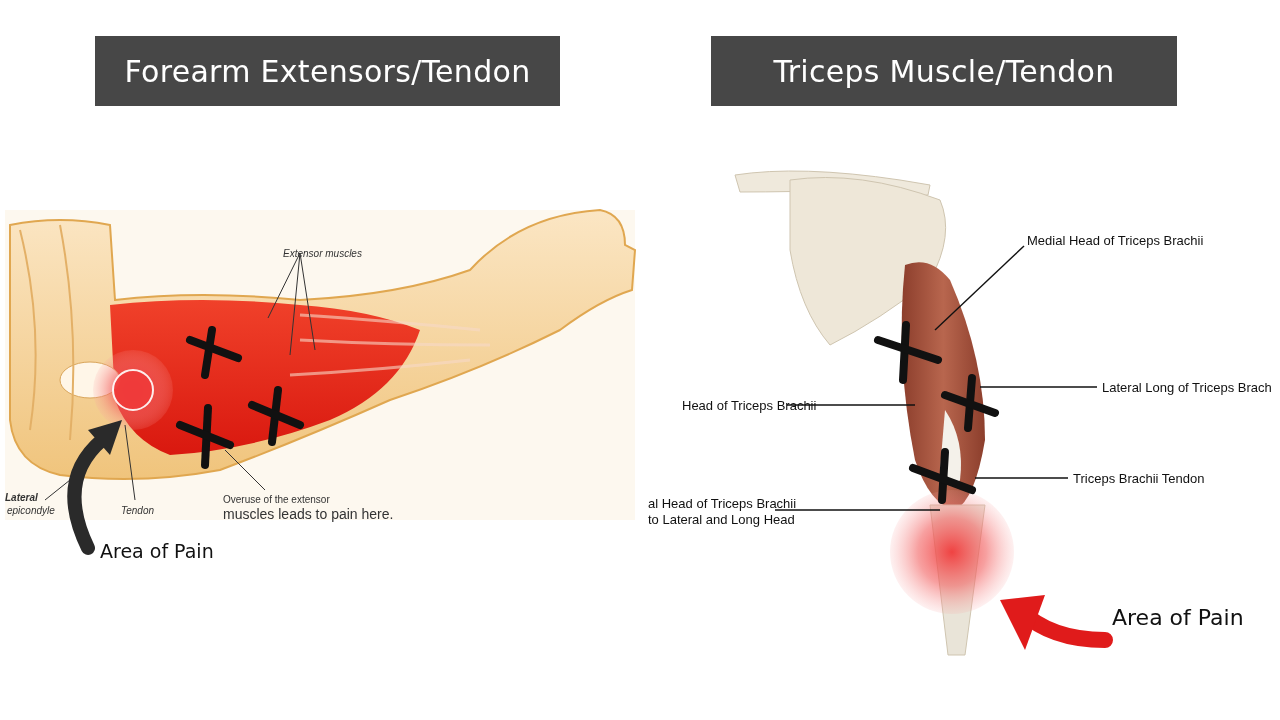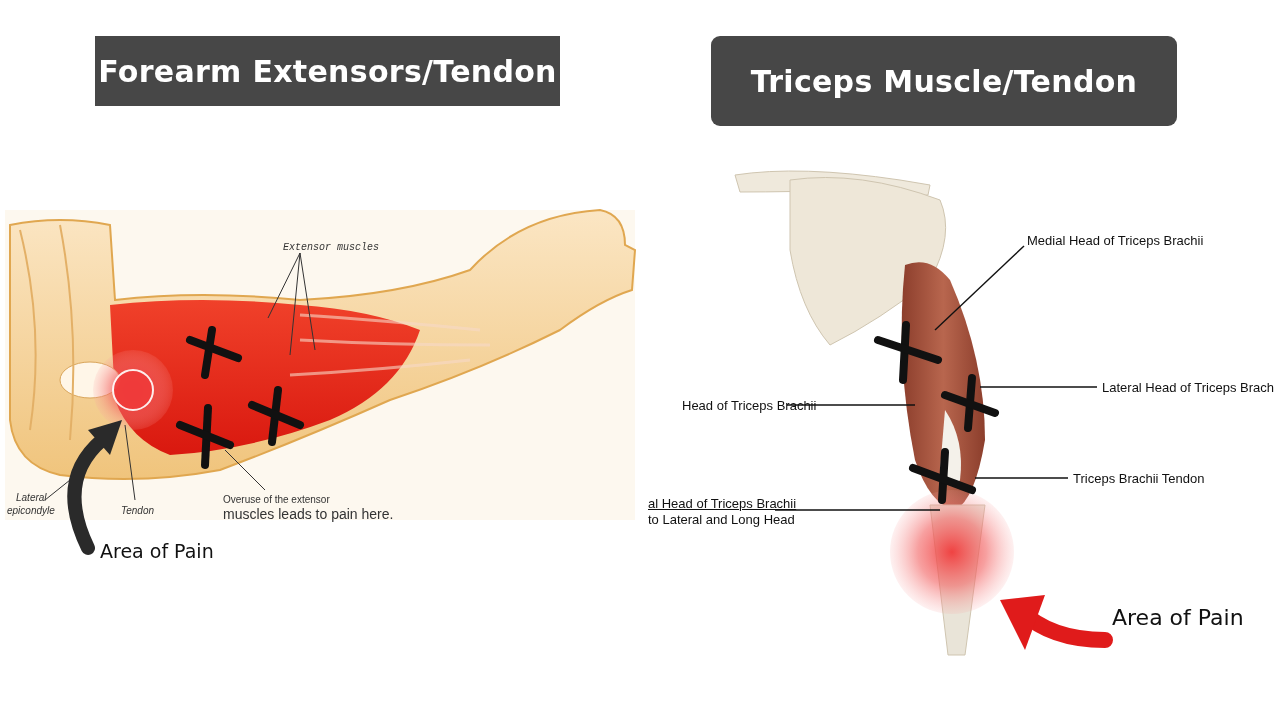--- a/index.html
+++ b/index.html
@@ -1,19 +1,19 @@
 <!DOCTYPE html>
 <html><head>
 <meta charset="utf-8">
 <style>
   html,body{margin:0;padding:0;background:#fff;}
   body{width:1280px;height:720px;position:relative;overflow:hidden;font-family:"Liberation Sans",sans-serif;}
-  .title{position:absolute;background:#474747;color:#fff;font-family:"DejaVu Sans",sans-serif;font-weight:bold;font-size:30px;display:flex;align-items:center;justify-content:center;letter-spacing:0.3px;}
+  .title{position:absolute;background:#474747;color:#fff;font-family:"DejaVu Sans",sans-serif;font-weight:normal;font-size:30px;display:flex;align-items:center;justify-content:center;letter-spacing:0.3px;}
   .t1{left:95px;top:36px;width:465px;height:70px;}
-  .t2{left:711px;top:36px;width:466px;height:90px;border-radius:9px;}
+  .t2{left:711px;top:36px;width:466px;height:70px;}
   svg{position:absolute;left:0;top:0;}
   .lbl{position:absolute;color:#222;white-space:nowrap;}
   .it{font-style:italic;font-size:10px;color:#333;}
   .rt{font-size:13px;color:#111;}
   .pain{position:absolute;font-family:"DejaVu Sans",sans-serif;font-weight:normal;color:#111;}
 </style>
 </head>
 <body>
 
 <div class="title t1">Forearm Extensors/Tendon</div>
@@ -94,27 +94,27 @@
       <line x1="980" y1="387" x2="1097" y2="387"></line>
       <line x1="787" y1="405" x2="915" y2="405"></line>
       <line x1="975" y1="478" x2="1068" y2="478"></line>
       <line x1="775" y1="510" x2="940" y2="510"></line>
     </g>
     <path d="M1105,640 Q1050,640 1020,610" stroke="#e01b1b" stroke-width="16" fill="none" stroke-linecap="round"></path>
     <polygon points="1000,600 1045,595 1025,650" fill="#e01b1b"></polygon>
   </g>
 </svg>
 
-<div class="lbl it" style="left:283px;top:242px;font-family:Liberation Mono, monospace;">Extensor muscles</div>
-<div class="lbl it" style="left:16px;top:492px;">Lateral</div>
+<div class="lbl it" style="left:283px;top:248px;">Extensor muscles</div>
+<div class="lbl it" style="left:5px;top:492px;font-weight:bold;">Lateral</div>
 <div class="lbl it" style="left:7px;top:505px;">epicondyle</div>
 <div class="lbl it" style="left:121px;top:505px;text-align:right;">Tendon</div>
 <div class="lbl" style="left:223px;top:494px;font-size:10px;color:#333;">Overuse of the extensor</div>
 <div class="lbl" style="left:223px;top:506px;font-size:14px;color:#333;">muscles leads to pain here.</div>
 <div class="pain" style="left:100px;top:540px;font-size:19px;">Area of Pain</div>
 
 <div class="lbl rt" style="left:1027px;top:233px;">Medial Head of Triceps Brachii</div>
-<div class="lbl rt" style="left:1102px;top:380px;">Lateral Head of Triceps Brach</div>
+<div class="lbl rt" style="left:1102px;top:380px;">Lateral Long of Triceps Brach</div>
 <div class="lbl rt" style="left:650px;top:398px;margin-left:32px;">Head of Triceps Brachii</div>
 <div class="lbl rt" style="left:1073px;top:471px;">Triceps Brachii Tendon</div>
-<div class="lbl rt" style="left:648px;top:496px;text-decoration:underline;">al Head of Triceps Brachii</div>
+<div class="lbl rt" style="left:648px;top:496px;">al Head of Triceps Brachii</div>
 <div class="lbl rt" style="left:648px;top:512px;">to Lateral and Long Head</div>
 <div class="pain" style="left:1112px;top:605px;font-size:22px;">Area of Pain</div>
 
 </body></html>

